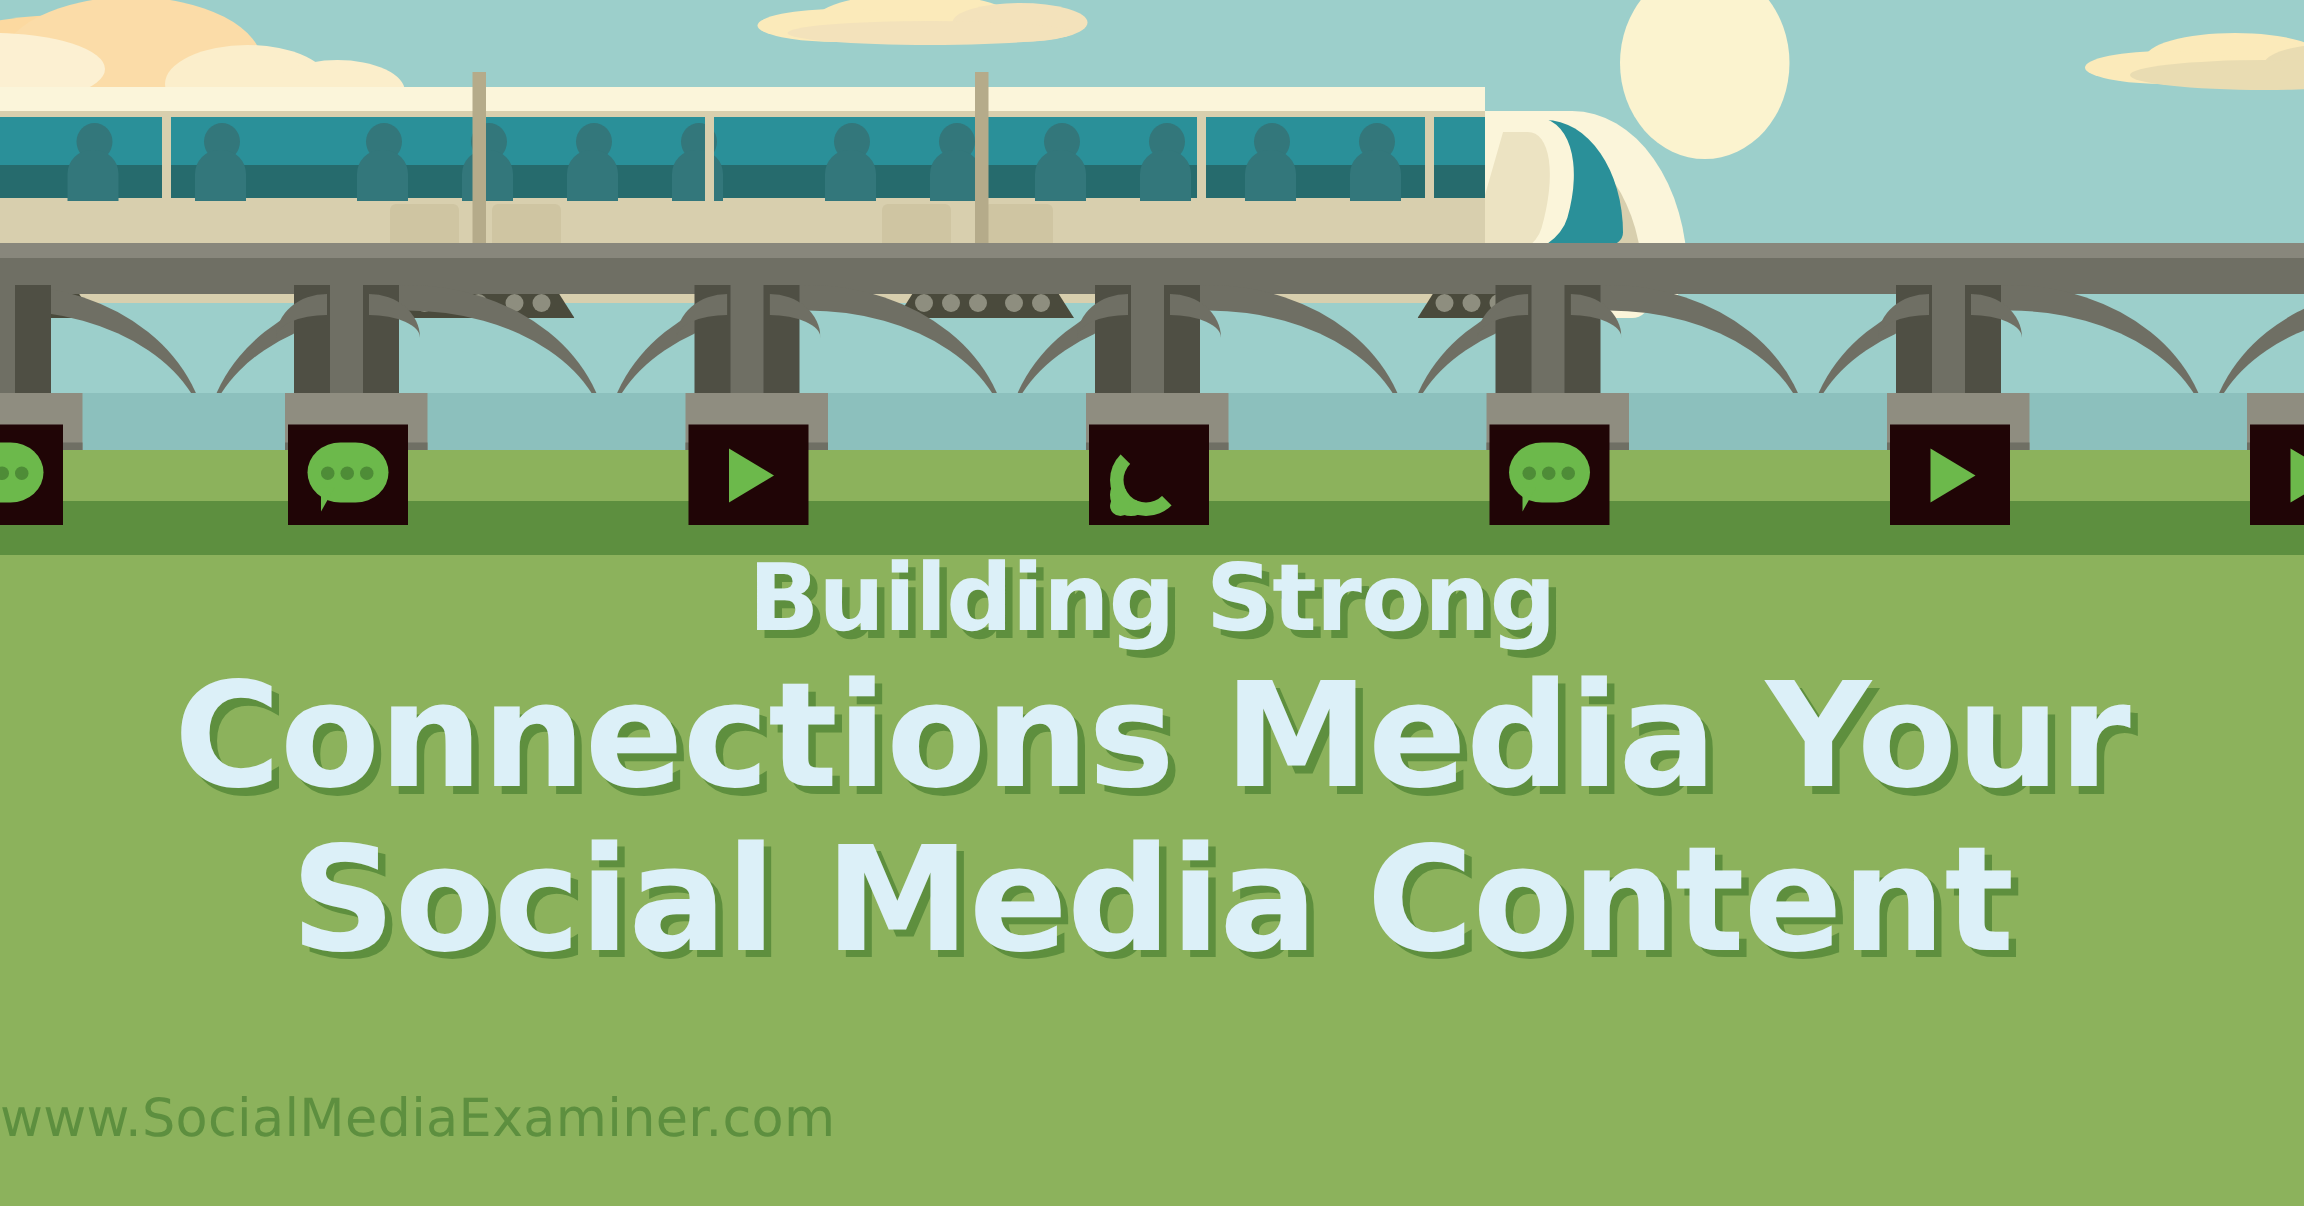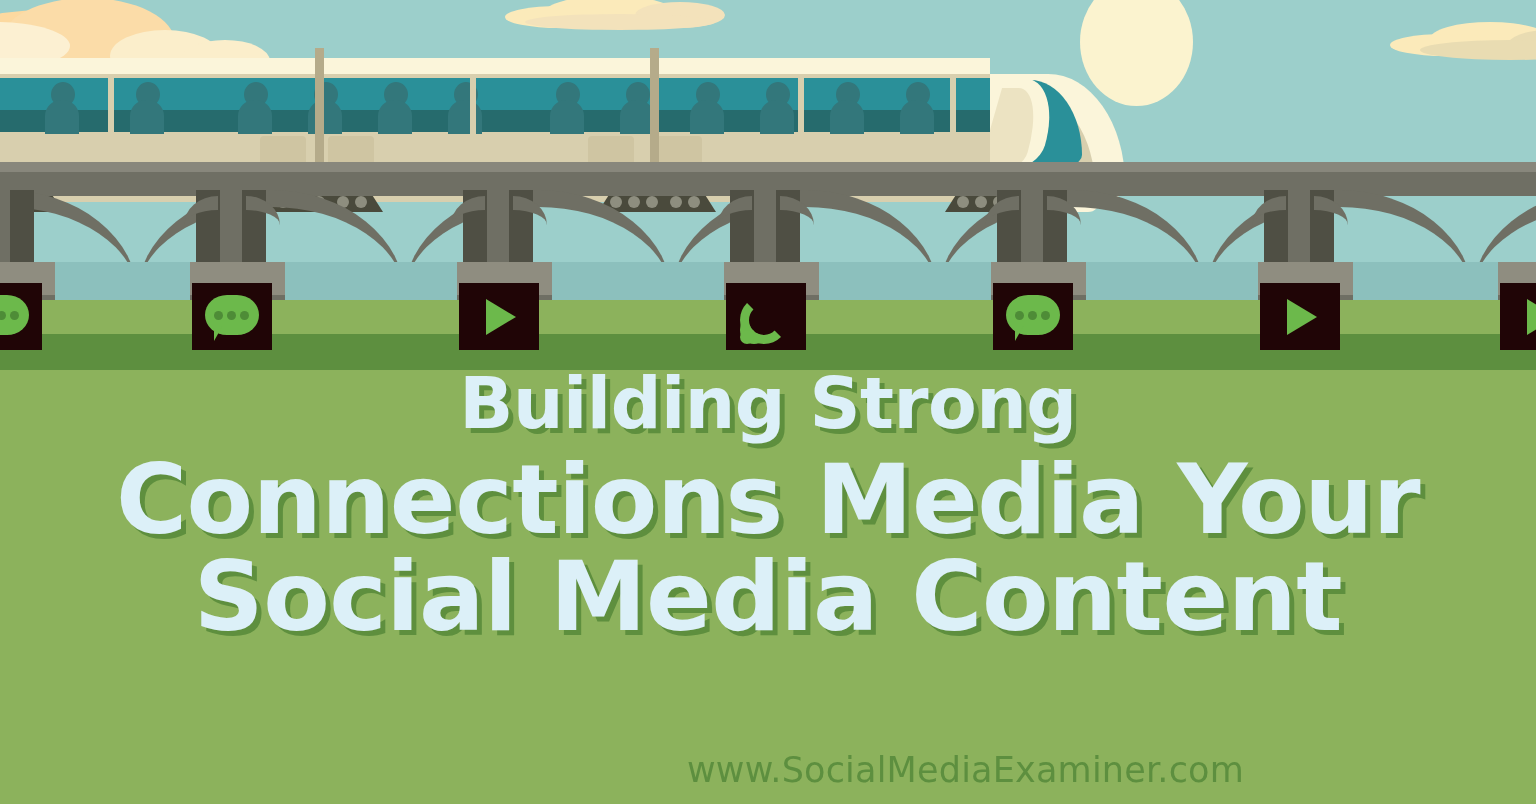--- a/index.html
+++ b/index.html
@@ -253,32 +253,31 @@
   }
   .hl{
     display:block;
     font-family:"DejaVu Sans", sans-serif;
     font-weight:bold;
     color:#dcf0f8;
     letter-spacing:-0.5px;
     text-shadow: 5px 5px 0 #5e8f3e;
     line-height:1.0;
   }
-  .hl1{ font-size:71px; }
+  .hl1{ font-size:62px; }
   .hl2{ font-size:97px; margin-top:12px; }
-  .hl3{ font-size:97px; }
+  .hl3{ font-size:97px; margin-top:12px; }
 
   .url{
     position:absolute; left:0; top:726px; width:1244px;
-    text-align:right;
+    text-align:left;
     font-family:"DejaVu Sans", sans-serif;
     font-size:35px;
     color:#5d8f3f;
     letter-spacing:0.2px;
-    margin-top:24px;
   }
 </style>
 </head>
 <body>
 
 <div id="poster">
 
   <div class="sky"></div>
   <div class="sun"></div>
 

